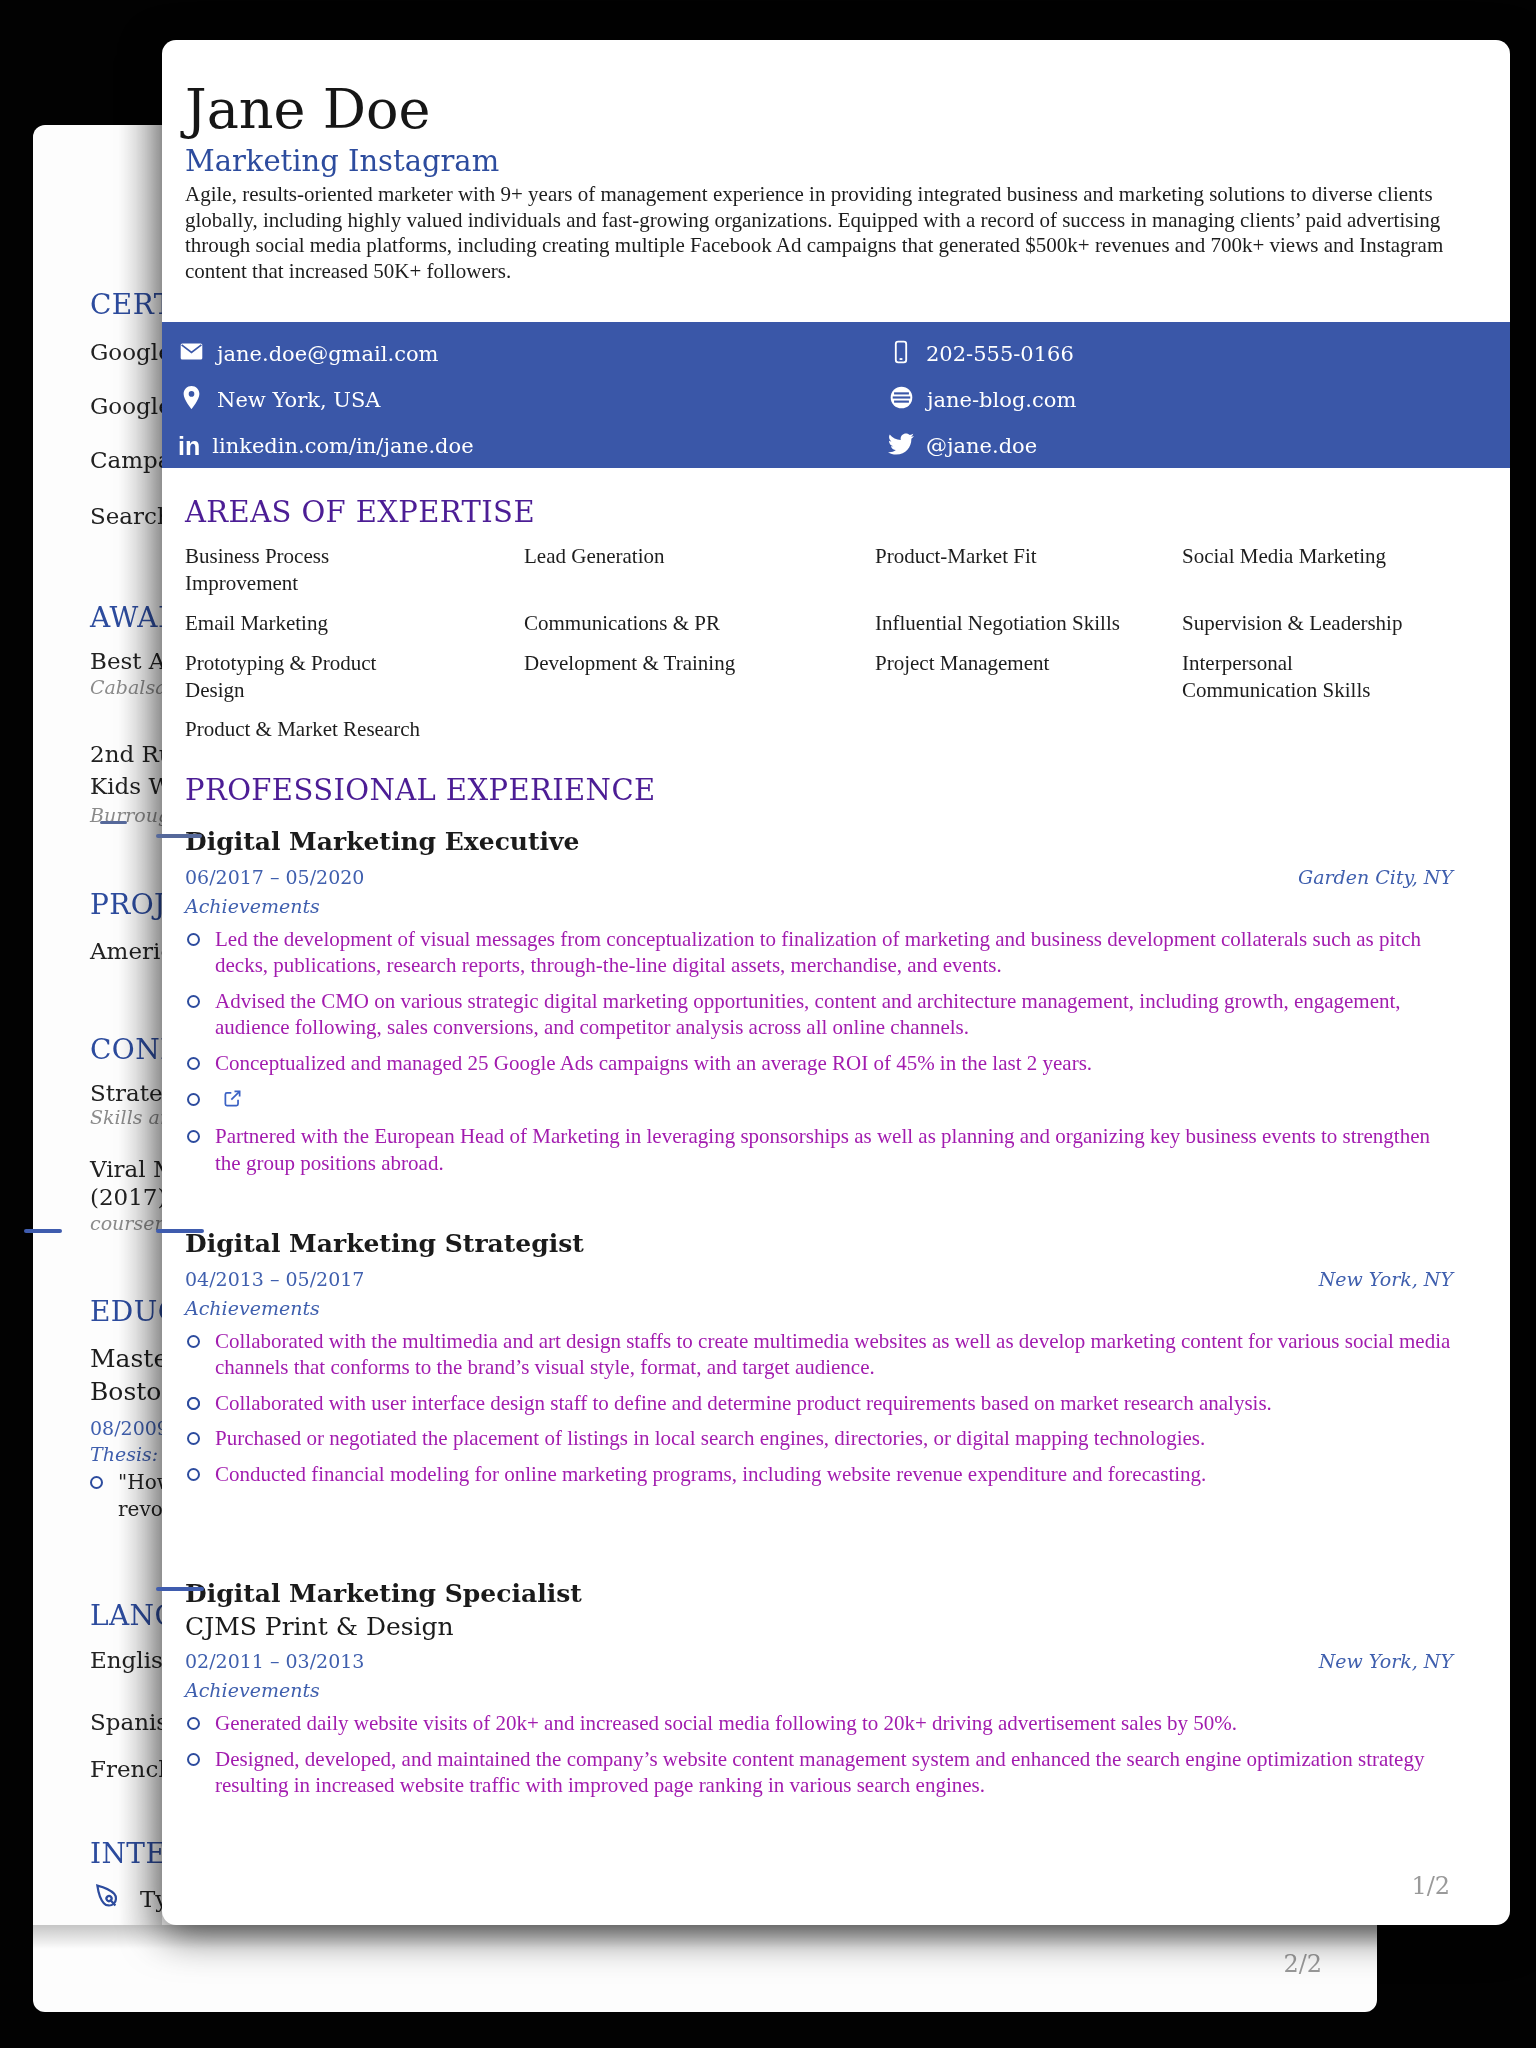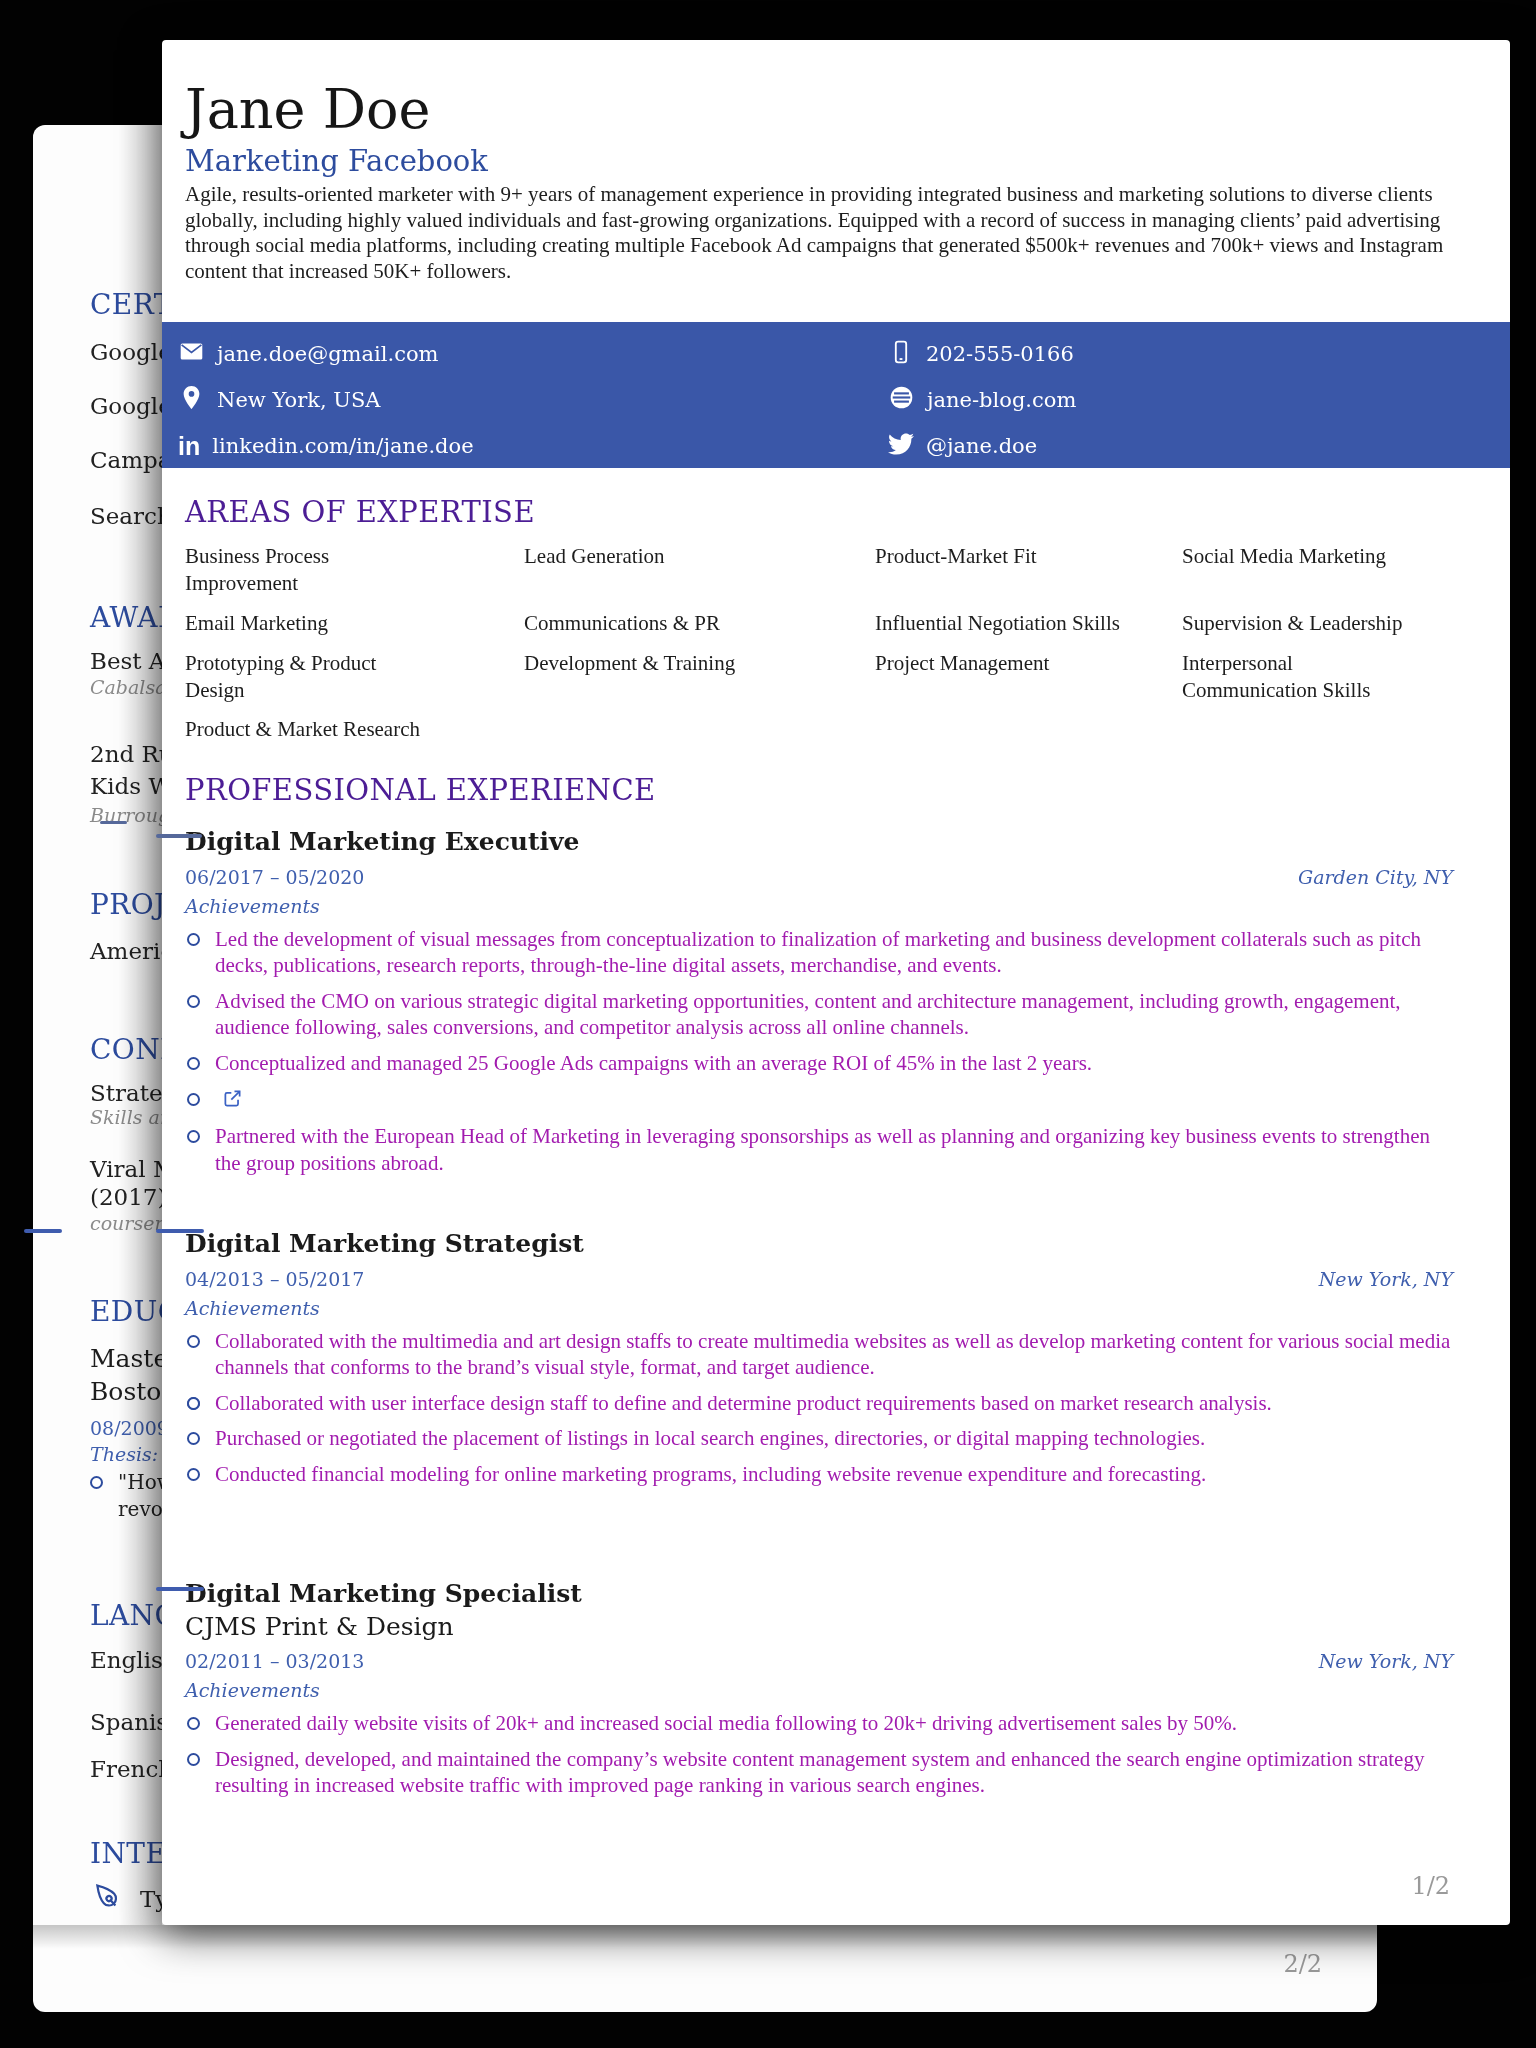--- a/index.html
+++ b/index.html
@@ -20,21 +20,21 @@
   .bp-blt .ring{left:0;top:6px;}
   .bp-interest{display:flex;align-items:center;gap:12px;font-size:23px;color:#222;}
   .bp-pagenum{position:absolute;right:55px;top:1825px;font-size:24px;color:#9a9a9a;}
   
   .overlap-shadow{position:absolute;left:118px;top:125px;width:44px;height:1800px;z-index:2;
       background:linear-gradient(to right,rgba(0,0,0,0) 0%,rgba(0,0,0,.16) 100%);}
   .bottom-shadow{position:absolute;left:33px;top:1925px;width:1344px;height:24px;z-index:2;
       background:linear-gradient(to bottom,rgba(0,0,0,.22) 0%,rgba(0,0,0,0) 100%);}
   
   .front-card{position:absolute;left:162px;top:40px;width:1348px;height:1885px;background:#fff;
-              border-radius:4px;z-index:3;box-shadow:0 10px 40px rgba(0,0,0,.65);}
+              border-radius:14px;z-index:3;box-shadow:0 10px 40px rgba(0,0,0,.65);}
   .name{position:absolute;left:23px;top:38px;margin:0;font-size:54px;font-weight:normal;color:#161616;}
   .role{position:absolute;left:23px;top:104px;font-size:29px;color:#2d4c9e;}
   .summary{position:absolute;left:23px;top:142px;width:1268px;margin:0;
            font-family:"Liberation Serif",serif;font-size:21px;line-height:1.22;color:#1d1d1d;}
   
   .band{position:absolute;left:0;top:282px;width:1348px;height:146px;background:#3a57a8;}
   .c-item{position:absolute;display:flex;align-items:center;gap:12px;height:32px;
           color:#fff;font-size:21px;}
   .c-item svg{flex:0 0 auto;}
   .li-icon{font-family:"Liberation Sans",sans-serif;font-weight:bold;font-size:25px;color:#fff;line-height:1;}
@@ -115,21 +115,21 @@
       <span>Typ</span>
     </div>
     <div class="bp-pagenum">2/2</div>
   </div>
 
   <div class="overlap-shadow"></div>
   <div class="bottom-shadow"></div>
 
   <div class="front-card">
     <h1 class="name">Jane Doe</h1>
-    <div class="role">Marketing Facebook</div>
+    <div class="role">Marketing Instagram</div>
     <p class="summary">Agile, results-oriented marketer with 9+ years of management experience in providing integrated business and marketing solutions to diverse clients globally, including highly valued individuals and fast-growing organizations. Equipped with a record of success in managing clients’ paid advertising through social media platforms, including creating multiple Facebook Ad campaigns that generated $500k+ revenues and 700k+ views and Instagram content that increased 50K+ followers.</p>
 
     <div class="band">
       <div class="c-item" style="left:16px;top:16px">
         <span>
           <svg width="27" height="27" viewBox="0 0 24 24">
             <rect x="2.4" y="4.8" width="19.2" height="14.4" rx="1.4" fill="#fff"></rect>
             <path d="M3.2 6.1 L12 12.9 L20.8 6.1" fill="none" stroke="#3a57a8" stroke-width="1.5"></path>
           </svg>
         </span>

